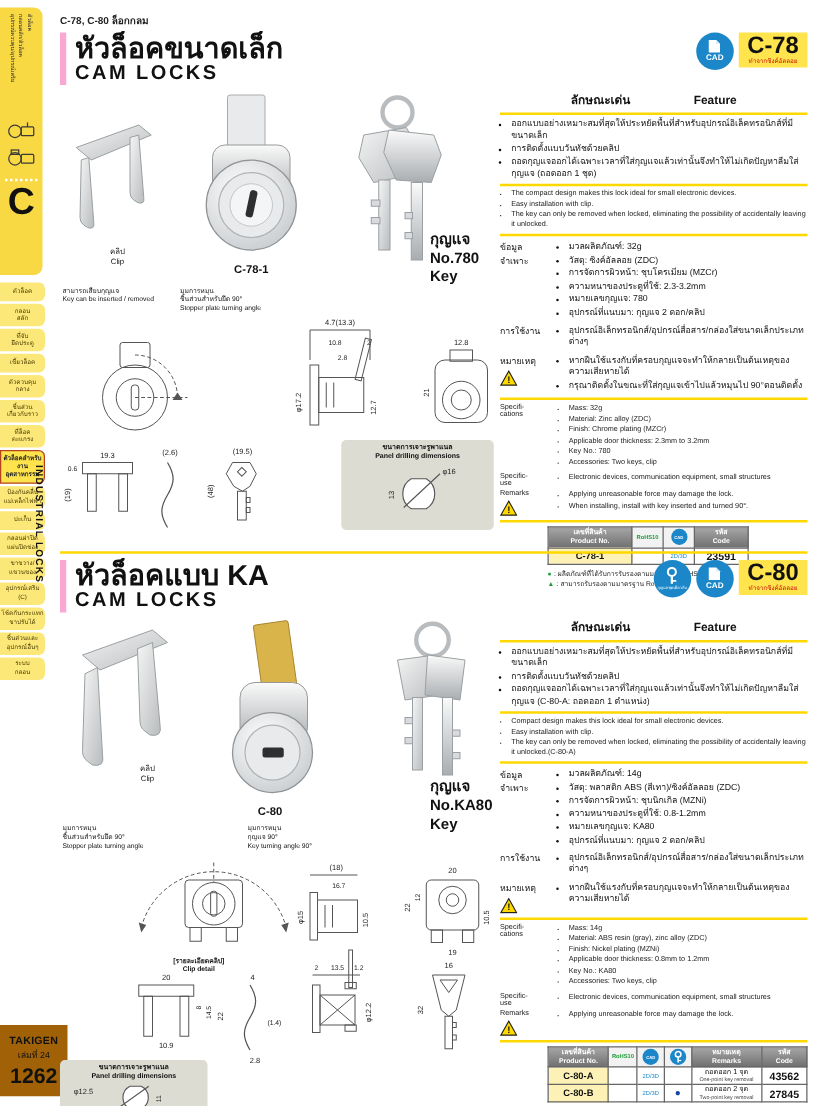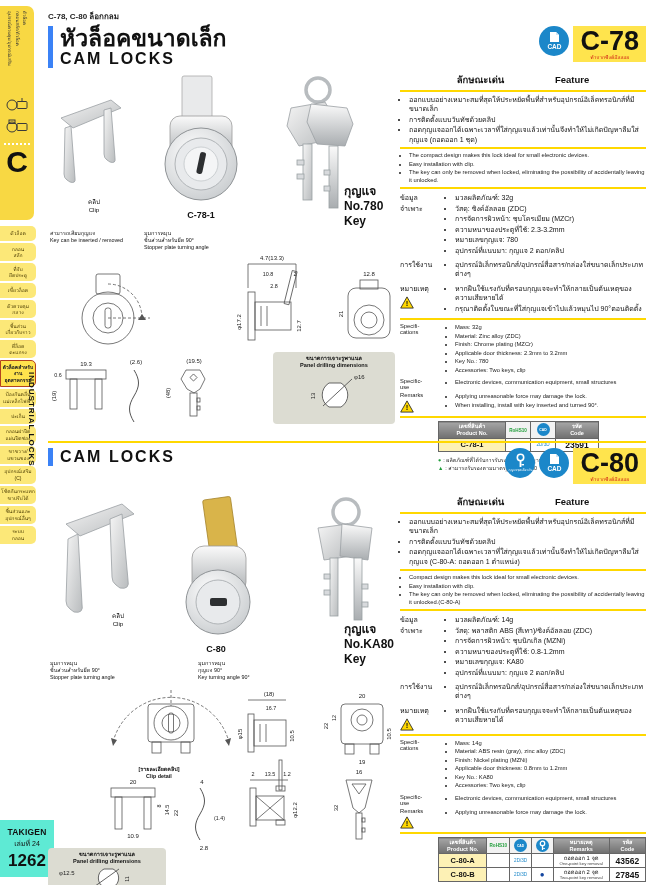--- a/index.html
+++ b/index.html
@@ -13,46 +13,46 @@
   .side-top-text{writing-mode:vertical-rl;font-size:4.5px;line-height:1.6;color:#333;height:86px;text-align:left;}
   .side-dotted{width:26px;border-top:2px dotted #fff;margin:4px 0 2px;}
   .side-letter{font-size:30px;font-weight:bold;color:#111;line-height:1;}
   .side-items{position:absolute;left:0;top:226px;width:36px;}
   .side-item{background:#fce878;border-radius:0 5px 5px 0;margin-bottom:2px;min-height:15px;
              display:flex;align-items:center;justify-content:center;text-align:center;
              font-size:5px;line-height:1.3;color:#4a3b00;padding:2.5px 1px;box-sizing:border-box;}
   .side-item.active{background:#ffe34d;border:1px solid #b4431e;font-weight:bold;color:#222;}
   .side-vert{position:absolute;left:27px;top:372px;writing-mode:vertical-rl;font-size:8px;font-weight:bold;
              letter-spacing:1px;color:#111;z-index:5;}
-  .footer-box{position:absolute;left:0;bottom:8px;width:54px;background:#5eead4;text-align:center;
+  .footer-box{position:absolute;left:0;bottom:8px;width:54px;background:#a16207;text-align:center;
               padding:7px 2px 6px;box-sizing:border-box;}
   .footer-brand{font-size:8.5px;font-weight:bold;letter-spacing:0.2px;}
   .footer-vol{font-size:7px;margin-top:1px;}
   .footer-page{font-size:17px;font-weight:bold;margin-top:2px;}
 
   
   .main{position:absolute;left:40px;top:0;width:610px;height:885px;}
   .running-head{position:absolute;left:8px;top:10px;font-size:8px;font-weight:bold;color:#222;}
 
   .section{position:absolute;left:8px;width:598px;}
   .sec-c78{top:26px;height:414px;}
   .sec-c80{top:448px;height:418px;}
   .section-divider{position:absolute;left:8px;top:441px;width:598px;height:2px;background:#ffd800;}
 
   .title-row{position:relative;height:46px;}
-  .title-block{border-left:5px solid #3b82f6;padding-left:7px;}
+  .title-block{border-left:5px solid #f9a8d4;padding-left:7px;}
   .title-thai{font-size:23px;font-weight:bold;line-height:1.05;margin:0;}
   .title-eng{font-size:16px;font-weight:bold;letter-spacing:2px;margin-top:0px;}
   .badges{position:absolute;right:0;top:0;display:flex;align-items:flex-start;gap:4px;}
   .round-icon{width:30px;height:30px;border-radius:50%;background:#1b87c9;color:#fff;display:flex;
               flex-direction:column;align-items:center;justify-content:center;flex:none;}
   .round-icon .cad-txt{font-size:6.5px;font-weight:bold;line-height:1;margin-top:1px;}
   .round-icon .ka-txt{font-size:3.2px;line-height:1;margin-top:1px;text-align:center;}
   .code-badge{background:#ffe44d;padding:1px 7px 2px;text-align:center;}
-  .code-badge .code{font-size:27px;font-weight:bold;line-height:1.05;}
+  .code-badge .code{font-size:19px;font-weight:bold;line-height:1.05;}
   .code-badge .sub{font-size:5px;color:#cc1111;line-height:1;}
 
   .cols{display:flex;}
   .left-col{width:352px;flex:none;position:relative;}
   .right-col{width:246px;flex:none;}
 
   
   .feat-head{text-align:center;font-weight:bold;font-size:9.5px;}
   .feat-head .en{margin-left:8px;padding-left:40px;}
   .rule{height:2px;background:#ffd800;margin:3px 0;}
@@ -462,20 +462,21 @@
           </div>
         </div>
       </div>
     </section>
 
     <div class="section-divider"></div>
 
     <section class="section sec-c80">
       <div class="title-row">
         <div class="title-block">
+          <h1 class="title-thai">หัวล็อคแบบ KA</h1>
           <div class="title-eng">CAM  LOCKS</div>
         </div>
         <div class="badges">
           <div class="round-icon">
             <svg width="13" height="15" viewBox="0 0 13 15">
                 <circle cx="6.5" cy="4.5" r="3.2" fill="none" stroke="#fff" stroke-width="1.6"></circle>
                 <rect x="5.6" y="7.5" width="1.8" height="6.5" fill="#fff"></rect>
                 <rect x="7.4" y="11" width="2.6" height="1.4" fill="#fff"></rect>
               </svg>
             <div class="ka-txt">กุญแจชุดเดียวกัน</div>

